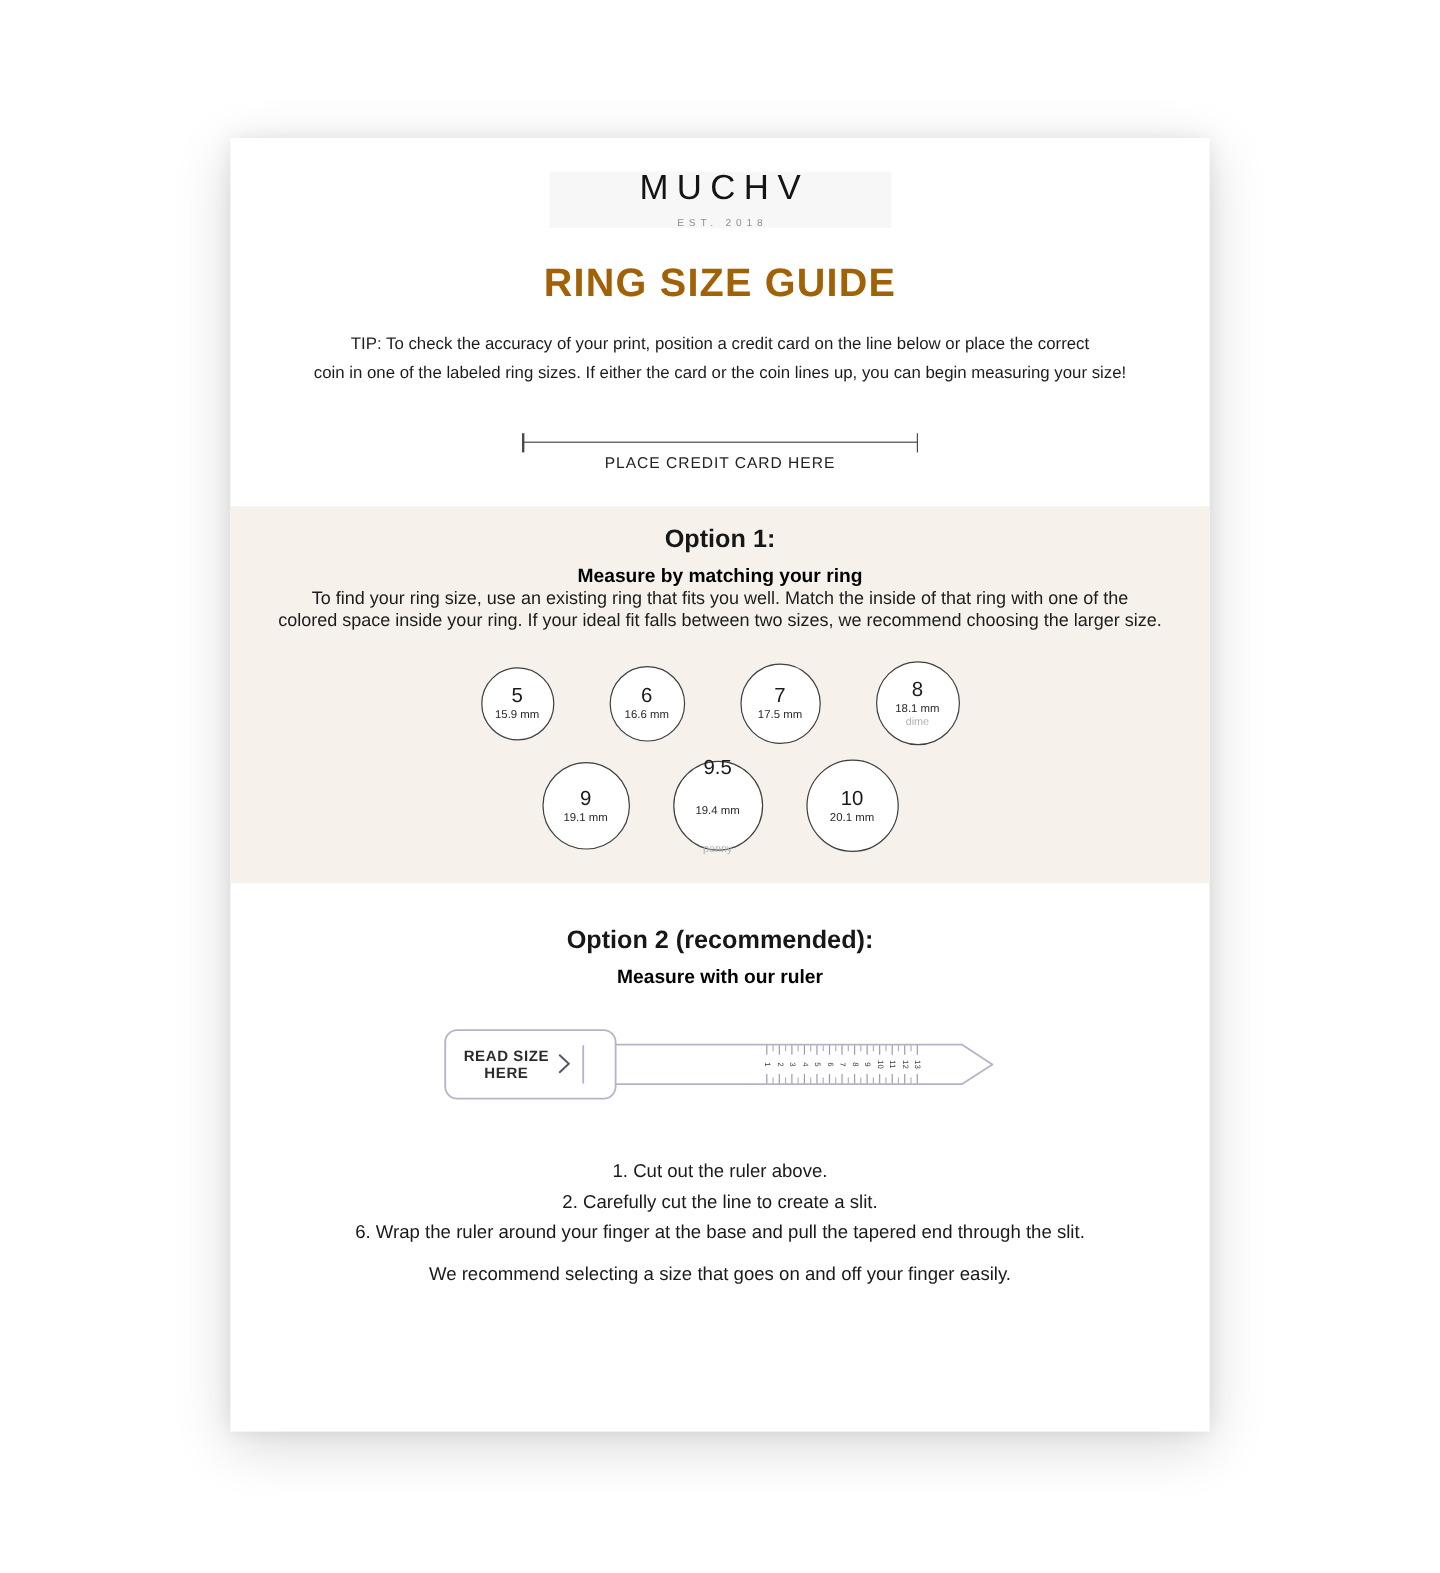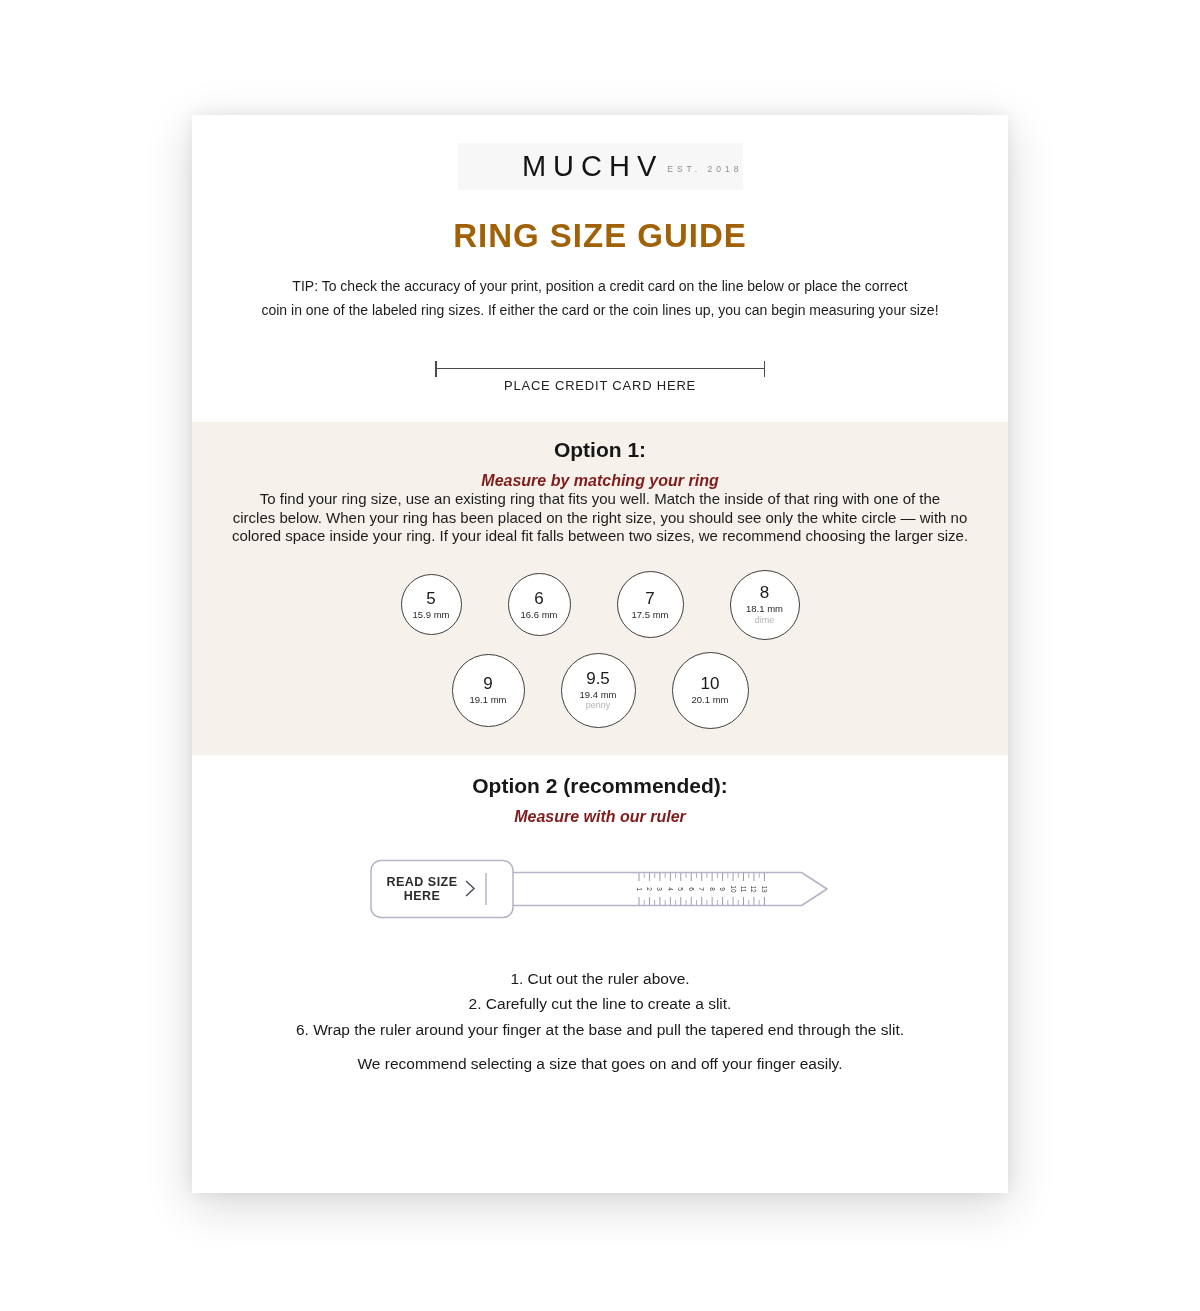--- a/index.html
+++ b/index.html
@@ -22,23 +22,23 @@
     position: relative;
     overflow: hidden;
   }
   
   .logo-wrap {
     margin: 28px auto 0;
     width: 285px;
     height: 47px;
     background: #f7f7f7;
     display: flex;
-    flex-direction: row;
+    flex-direction: column;
     align-items: center;
-    justify-content: flex-end;
+    justify-content: space-between;
   }
   .logo-text {
     font-size: 29px;
     font-weight: 400;
     letter-spacing: 7px;
     color: #141414;
     line-height: 1;
     padding-left: 7px; 
   }
   .logo-est {
@@ -85,21 +85,21 @@
     letter-spacing: 0.8px;
     color: #222222;
   }
   
   .option1 {
     margin-top: 29px;
     background: #f6f1ea;
     padding: 16px 0 26px;
   }
   .section-heading { text-align: center; font-size: 21px; font-weight: 700; color: #171717; }
-  .section-sub { margin-top: 10px; text-align: center; font-size: 16px; font-weight: 700; color: #7f1d1d; font-style: italic; }
+  .section-sub { margin-top: 10px; text-align: center; font-size: 16px; font-weight: 700; color: #000000; }
   .o1-desc { text-align: center; font-size: 15px; line-height: 18.5px; color: #1c1c1c; }
   .o1-desc div { white-space: nowrap; }
   .circles-row {
     display: flex;
     justify-content: center;
     align-items: center;
     gap: 46px;
     margin-top: 24px;
   }
   .circles-row.second { gap: 36px; margin-top: 12px; }
@@ -110,21 +110,21 @@
     display: flex;
     flex-direction: column;
     align-items: center;
     justify-content: center;
     flex: 0 0 auto;
   }
   .rc-size { font-size: 17px; line-height: 1; color: #1a1a1a; }
   .rc-mm { margin-top: 3px; font-size: 9.5px; color: #2a2a2a; line-height: 1; }
   .rc-coin { margin-top: 2px; font-size: 9px; color: #b3b3b3; line-height: 1; }
   
-  .option2 { margin-top: 19px; }
+  .option2 { margin-top: 36px; }
   .ruler-wrap { margin: 32px auto 0; width: 460px; height: 62px; }
   .read-size {
     font-family: "Liberation Sans", sans-serif;
     font-size: 12.5px;
     font-weight: 700;
     letter-spacing: 0.5px;
     text-anchor: middle;
     fill: #2b2b2b;
   }
   .tick { stroke: #9a9ab0; stroke-width: 1; }
@@ -164,21 +164,20 @@
       <div class="cc-tick right"></div>
     </div>
     <div class="cc-label">PLACE CREDIT CARD HERE</div>
   </div>
 
   <section class="option1">
     <h2 class="section-heading">Option 1:</h2>
     <h3 class="section-sub">Measure by matching your ring</h3>
     <div class="o1-desc">
       <div>To find your ring size, use an existing ring that fits you well. Match the inside of that ring with one of the</div>
-      <div>circles below. When your ring has been placed on the right size, you should see only the white circle — with no</div>
       <div>colored space inside your ring. If your ideal fit falls between two sizes, we recommend choosing the larger size.</div>
     </div>
     <div class="circles-row">
         <div class="ring-circle" style="height: 61px; width: 61px;">
           <span class="rc-size">5</span>
           <span class="rc-mm">15.9 mm</span>
         </div>
         <div class="ring-circle" style="height: 63px; width: 63px;">
           <span class="rc-size">6</span>
           <span class="rc-mm">16.6 mm</span>
@@ -191,21 +190,21 @@
           <span class="rc-size">8</span>
           <span class="rc-mm">18.1 mm</span>
           <span class="rc-coin">dime</span>
         </div>
       </div>
     <div class="circles-row second">
         <div class="ring-circle" style="height: 73px; width: 73px;">
           <span class="rc-size">9</span>
           <span class="rc-mm">19.1 mm</span>
         </div>
-        <div class="ring-circle" style="height: 75px; width: 75px;">
+        <div class="ring-circle" style="height: 75px; width: 75px; gap: 20px;">
           <span class="rc-size">9.5</span>
           <span class="rc-mm">19.4 mm</span>
           <span class="rc-coin">penny</span>
         </div>
         <div class="ring-circle" style="height: 77px; width: 77px;">
           <span class="rc-size">10</span>
           <span class="rc-mm">20.1 mm</span>
         </div>
       </div>
   </section>

